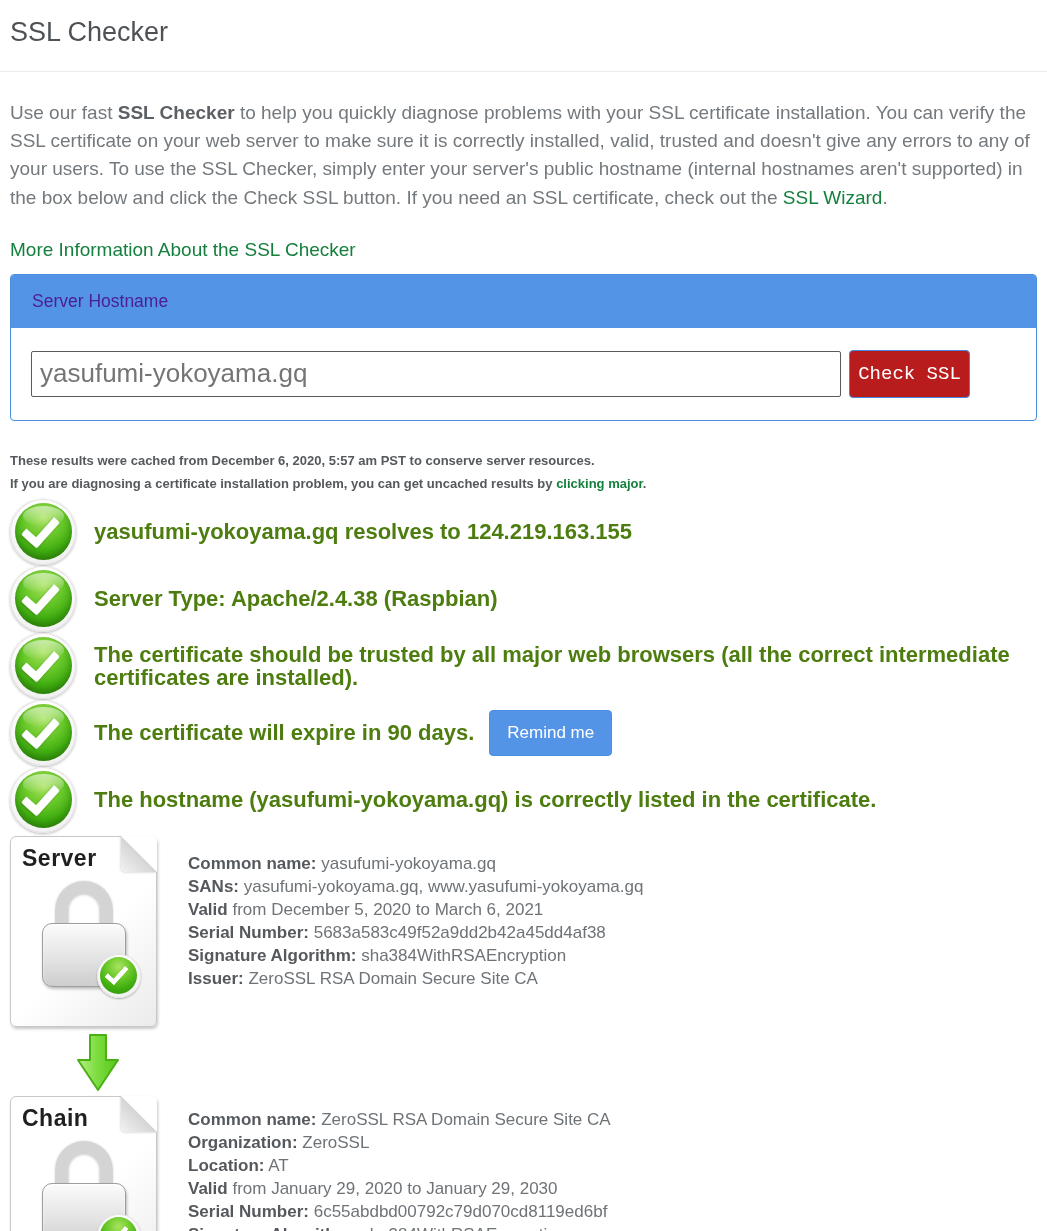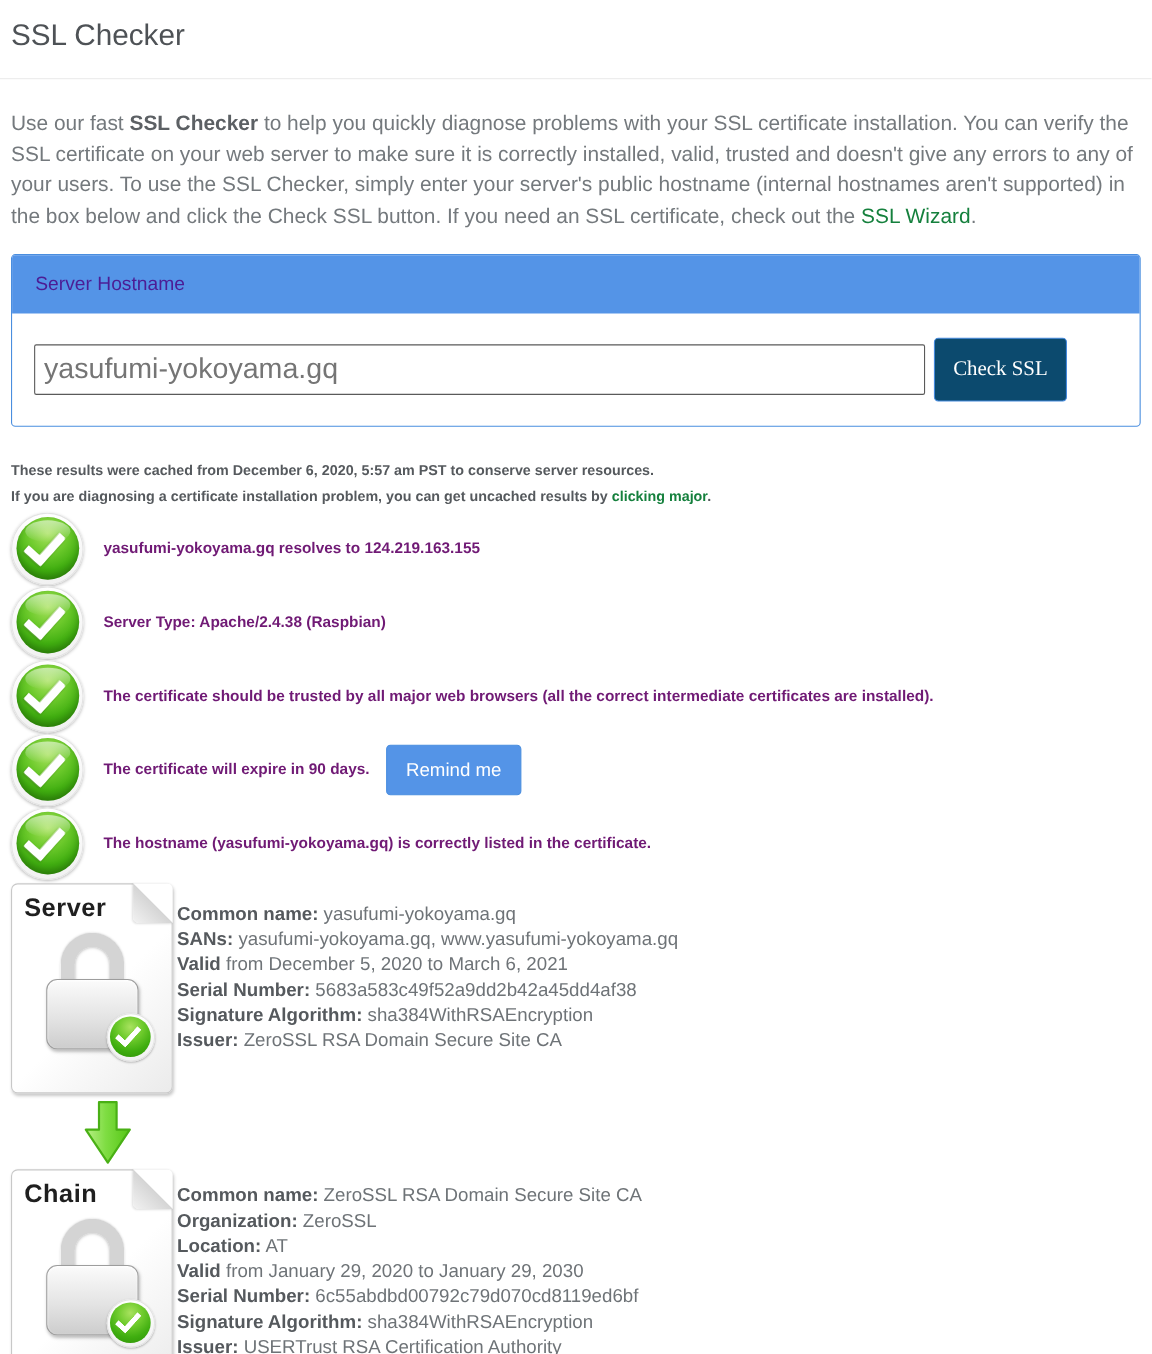--- a/index.html
+++ b/index.html
@@ -15,63 +15,64 @@
   .intro { margin-top:27px; font-size:19px; line-height:28.2px; color:#74797d; }
   .intro b { color:#5c6064; }
   a.link { color:#15803d; text-decoration:none; cursor:pointer; }
   .more-info { display:inline-block; margin-top:8px; font-size:19px; }
 
   
   .panel { margin-top:13px; border:1px solid #4a8edf; border-radius:4px; }
   .panel-heading { background:#5494e7; color:#4c1d95; font-size:17.5px; padding:16px 21px; border-radius:3px 3px 0 0; }
   .panel-body { padding:22px 20px; display:flex; align-items:center; }
   .hostname-input { width:810px; height:46px; border:1px solid #5a5a5a; border-radius:2px; font-size:26px; color:#757575; padding:0 8px; font-family:"Liberation Sans", sans-serif; outline:none; }
-  .check-ssl-btn { margin-left:8px; width:121px; height:58px; background:#0c4a6e; border:1px solid #4489dc; border-radius:4px; color:#fff; font-size:19px; cursor:pointer; font-family:Liberation Serif, serif; }
+  .check-ssl-btn { margin-left:8px; width:121px; height:48px; background:#b91c1c; border:1px solid #4489dc; border-radius:4px; color:#fff; font-size:19px; cursor:pointer; font-family:Liberation Mono, monospace; }
 
   
   .cache-notice { margin-top:28px; font-size:13px; font-weight:bold; color:#55595d; line-height:23.5px; }
 
   
   .checks { margin-top:3px; }
   .check-row { display:flex; align-items:center; min-height:66px; margin-bottom:1px; }
   .check-badge { width:66px; height:66px; flex:none; border-radius:50%; background:linear-gradient(180deg,#ffffff,#f1f1f1); box-shadow:0 1px 3px rgba(0,0,0,.28), inset 0 0 0 1px #e3e3e3; display:flex; align-items:center; justify-content:center; }
   .check-ball { width:57px; height:57px; border-radius:50%; position:relative; background:radial-gradient(circle at 50% 26%, #a9e25f 0%, #6fcb2d 34%, #40ae10 66%, #2c8e06 100%); box-shadow:inset 0 -4px 7px rgba(0,0,0,.22); }
   .check-ball::before { content:""; position:absolute; left:8px; right:8px; top:3px; height:20px; border-radius:50%; background:linear-gradient(180deg,rgba(255,255,255,.55),rgba(255,255,255,0)); }
   .check-ball::after { content:""; position:absolute; left:15px; top:8px; width:13px; height:27px; border-right:8px solid #fff; border-bottom:8px solid #fff; transform:rotate(42deg); border-radius:2px; filter:drop-shadow(0 1px 1px rgba(0,0,0,.25)); }
-  .check-text { margin-left:18px; font-size:14px; font-weight:bold; color:#701a75; line-height:23px; }
+  .check-text { margin-left:18px; font-size:22px; font-weight:bold; color:#4d7c0f; line-height:23px; }
   .remind-btn { margin-left:15px; background:#5494e7; border:1px solid #4a8edf; border-radius:4px; color:#fff; font-size:17px; padding:12px 17px; cursor:pointer; font-family:"Liberation Sans", sans-serif; }
 
   
   .cert-row { display:flex; margin-left:10px; margin-top:3px; }
   .doc-icon { position:relative; width:147px; height:191px; flex:none; background:linear-gradient(135deg,#ffffff 55%,#ebebeb 100%); border:1px solid #c8c8c8; border-radius:6px; box-shadow:1px 2px 3px rgba(0,0,0,.22); }
   .doc-corner { position:absolute; top:-1px; right:-1px; width:36px; height:36px; border-radius:0 5px 0 5px; background:linear-gradient(225deg,#ffffff 0%,#ffffff 49%,#d5d5d5 51%,#f2f2f2 100%); box-shadow:-1px 1px 2px rgba(0,0,0,.12); }
   .doc-label { position:absolute; top:8px; left:11px; font-size:23px; font-weight:bold; color:#1f1f1f; letter-spacing:.5px; text-shadow:1px 1px 0 rgba(255,255,255,.9); }
   .lock { position:absolute; left:50%; top:44px; transform:translateX(-50%); width:84px; }
   .lock-shackle { width:58px; height:52px; margin:0 auto; border:13px solid #d4d4d4; border-bottom:none; border-radius:32px 32px 0 0; box-shadow:inset 0 0 3px rgba(0,0,0,.35), 0 0 2px rgba(0,0,0,.2); }
   .lock-body { position:relative; width:84px; height:64px; margin-top:-10px; background:linear-gradient(180deg,#fbfbfb 0%,#e4e4e4 55%,#cdcdcd 100%); border:1px solid #9d9d9d; border-radius:10px; box-shadow:inset 0 1px 2px #fff, 1px 2px 3px rgba(0,0,0,.25); }
   .badge-sm { position:absolute; right:-16px; bottom:-12px; width:44px; height:44px; border-radius:50%; background:linear-gradient(180deg,#ffffff,#f1f1f1); box-shadow:0 1px 2px rgba(0,0,0,.3), inset 0 0 0 1px #e3e3e3; display:flex; align-items:center; justify-content:center; }
   .badge-sm .ball-sm { width:37px; height:37px; border-radius:50%; position:relative; background:radial-gradient(circle at 50% 26%, #a9e25f 0%, #6fcb2d 34%, #40ae10 66%, #2c8e06 100%); }
   .badge-sm .ball-sm::after { content:""; position:absolute; left:10px; top:5px; width:8px; height:17px; border-right:5px solid #fff; border-bottom:5px solid #fff; transform:rotate(42deg); border-radius:1px; }
-  .cert-fields { margin-left:4px; padding-top:16px; font-size:17px; line-height:23px; color:#6e7377; }
+  .cert-fields { margin-left:31px; padding-top:16px; font-size:17px; line-height:23px; color:#6e7377; }
   .cert-fields .fl { font-weight:bold; color:#55595d; }
   .cert-field { white-space:nowrap; }
 
   .arrow-wrap { margin:7px 0 4px 76px; width:44px; height:58px; }
 </style>
 </head>
 <body>
 
 <div class="container">
   <h1 class="page-title">SSL Checker</h1>
 </div>
 <hr class="title-rule">
 
 <div class="container">
   <p class="intro"><span>Use our fast </span><b>SSL Checker</b><span> to help you quickly diagnose problems with your SSL certificate installation. You can verify the SSL certificate on your web server to make sure it is correctly installed, valid, trusted and doesn't give any errors to any of your users. To use the SSL Checker, simply enter your server's public hostname (internal hostnames aren't supported) in the box below and click the Check SSL button. If you need an SSL certificate, check out the </span><a class="link">SSL Wizard</a><span>.</span></p>
 
+  <a class="link more-info">More Information About the SSL Checker</a>
 
   <div class="panel">
     <div class="panel-heading">Server Hostname</div>
     <div class="panel-body">
       <input class="hostname-input" type="text" value="yasufumi-yokoyama.gq" style="">
       <button class="check-ssl-btn">Check SSL</button>
     </div>
   </div>
 
   <div class="cache-notice">

